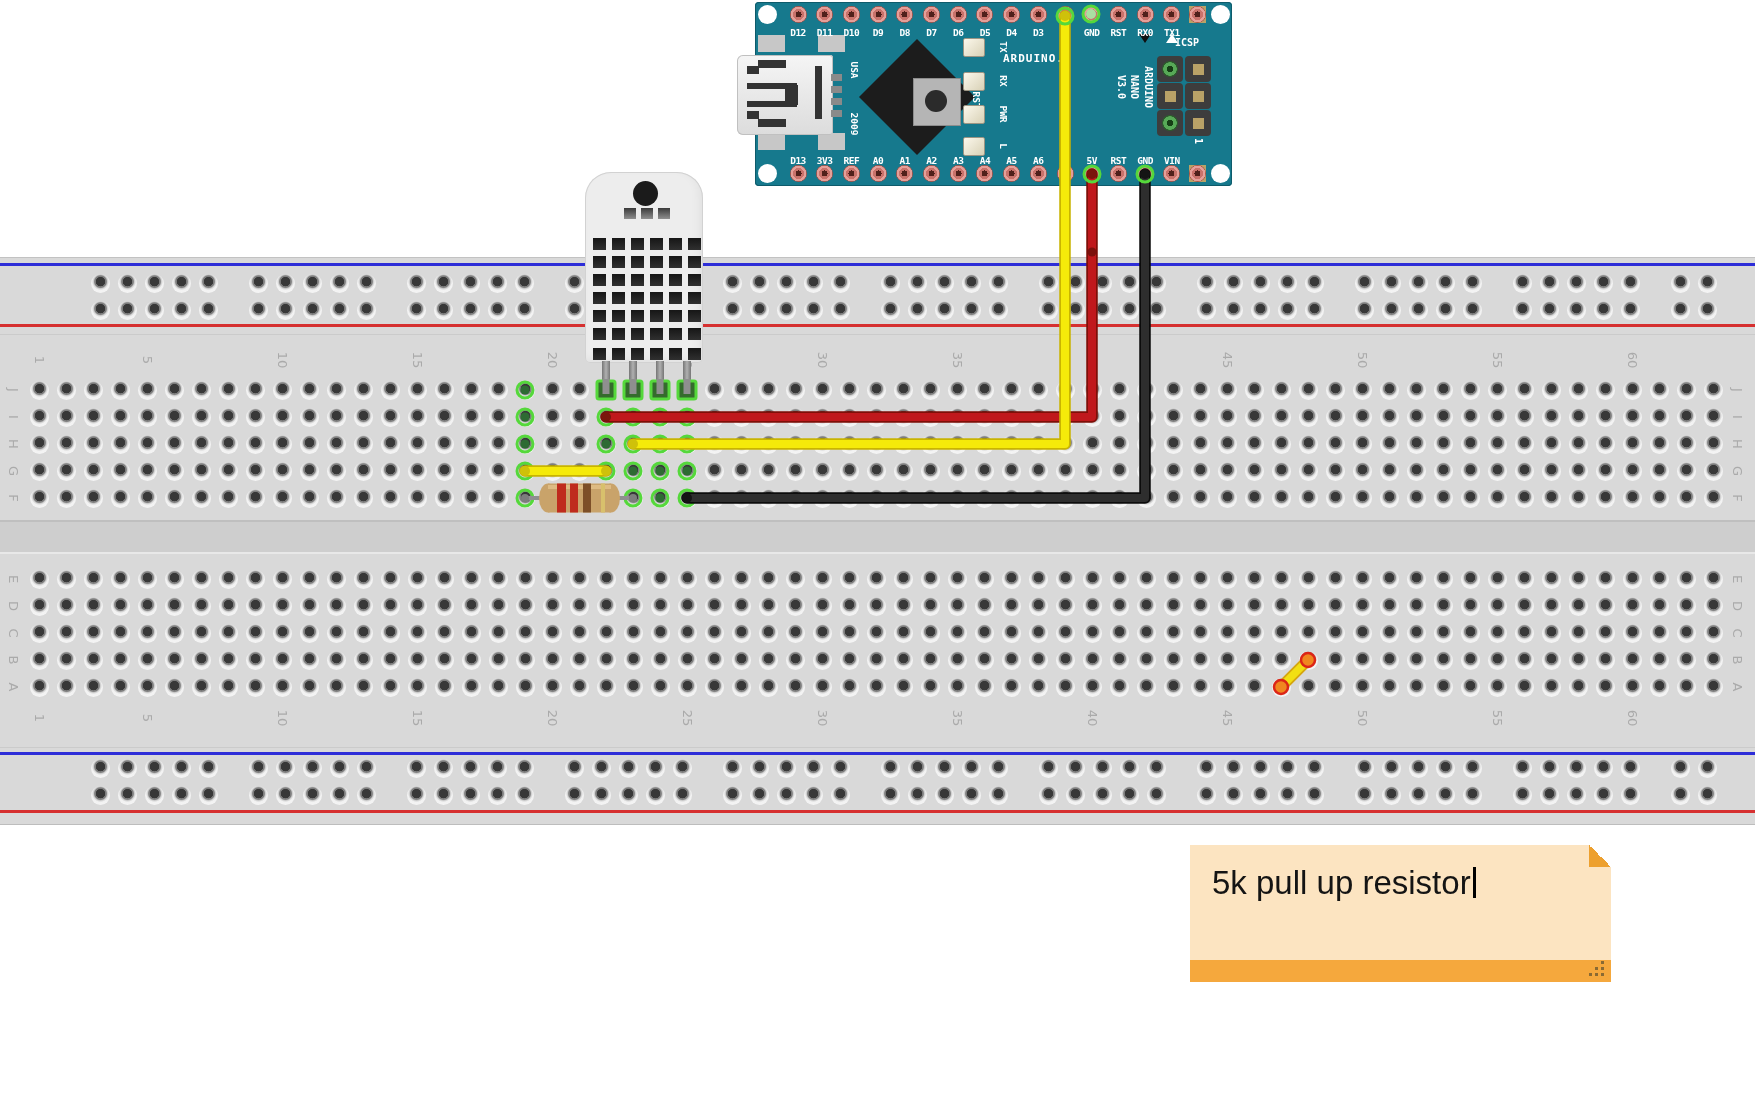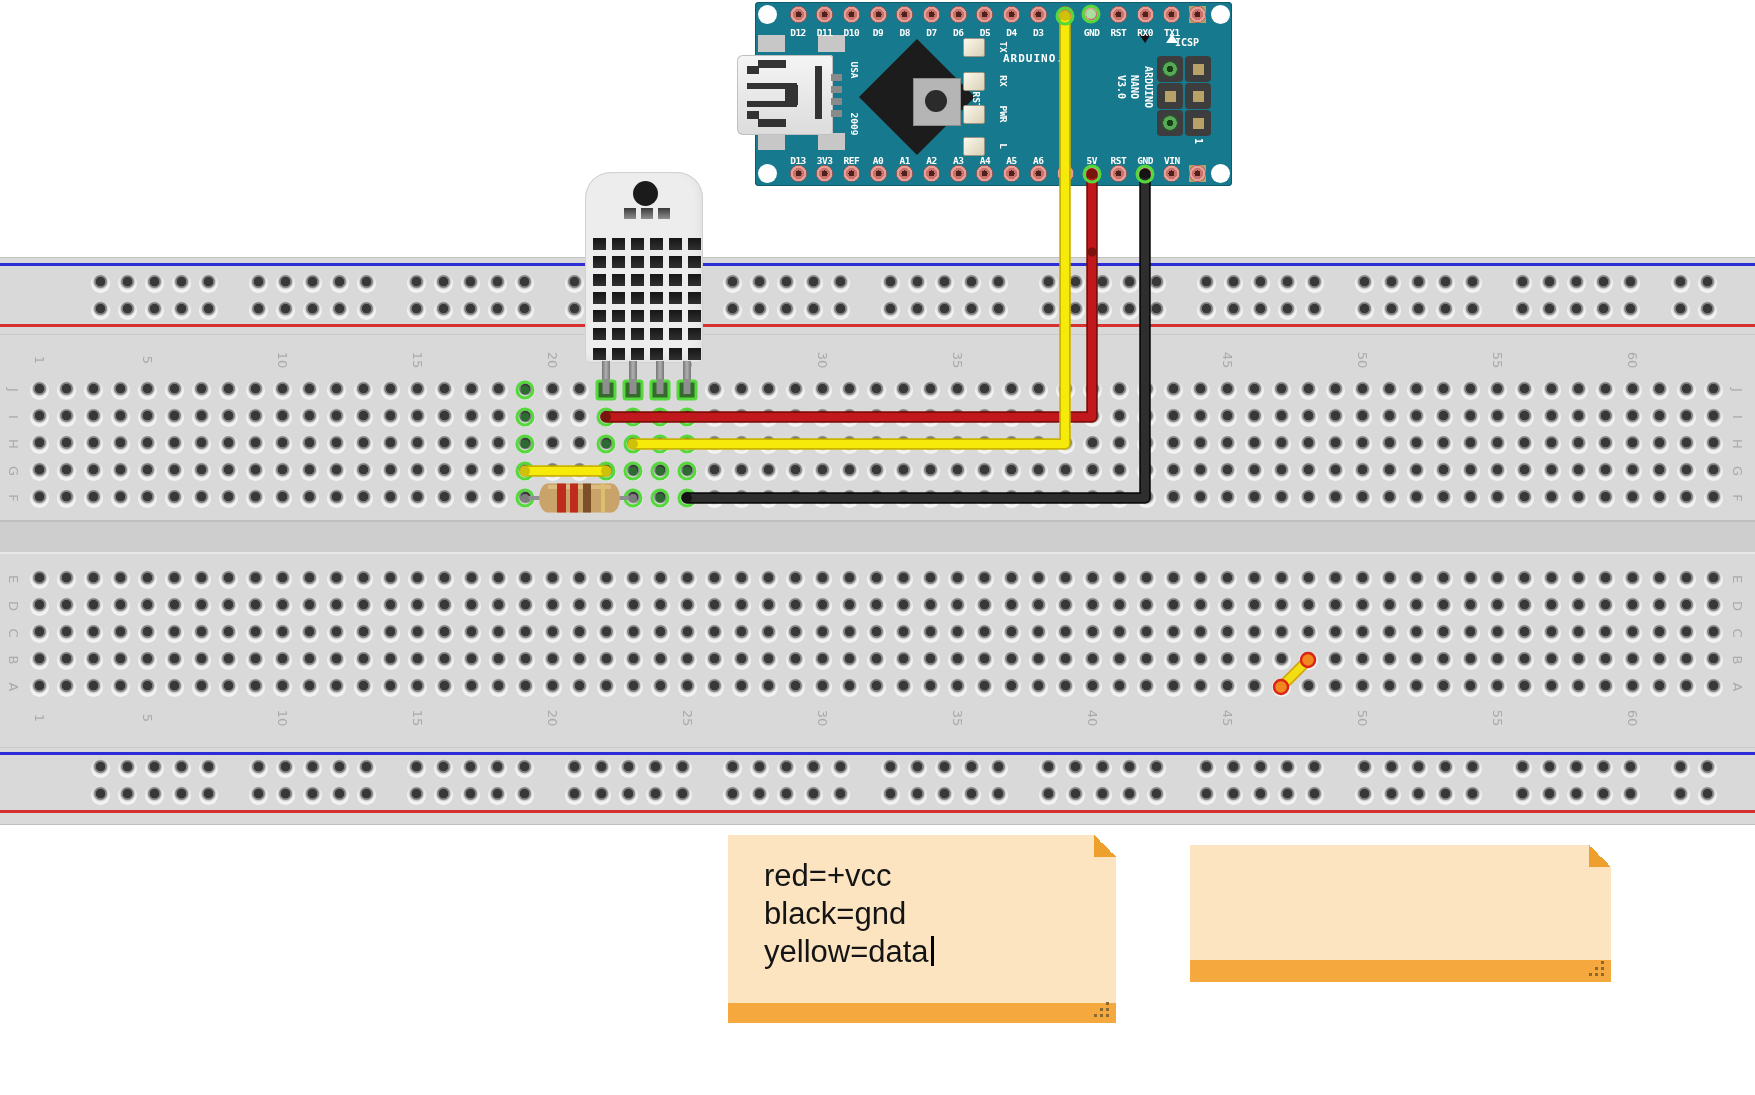--- a/index.html
+++ b/index.html
@@ -1242,31 +1242,23 @@
         <circle cx="606" cy="471" r="5" fill="#cfc10a"></circle>
         <circle cx="1281" cy="687" r="7" fill="#f0871f" stroke="#dc2517" stroke-width="2.5"></circle>
         <circle cx="1308" cy="660" r="7" fill="#f0871f" stroke="#dc2517" stroke-width="2.5"></circle>
         <circle cx="1091" cy="14" r="8" fill="none" stroke="#55d83b" stroke-width="3"></circle>
         <circle cx="1091" cy="14" r="5" fill="#aadfa2"></circle>
         <circle cx="525" cy="498" r="4" fill="#7d7d7d"></circle>
         <circle cx="633" cy="498" r="4" fill="#7d7d7d"></circle>
       </g>
     </svg>
 
-  <div class="note" id="note1" style="left:728px;top:835px;width:388px;height:188px">
-    <div class="note-text" id="note1-lines" style="left:36px;top:22px;font-size:31px;line-height:38px">
-        <div>red=+vcc</div>
-        <div>black=gnd</div>
-        <div>yellow=data<span class="cursor"></span></div>
+  <div class="note" id="note2" style="left:1190px;top:845px;width:421px;height:137px">
+    <div class="note-text" id="note2-lines" style="left:22px;top:18px;font-size:33px;line-height:40px">
+        <div>5k pull up resistor<span class="cursor"></span></div>
       </div>
-    <div class="note-bar" style="height:20px">
-        <span class="grip"></span>
-      </div>
-    <div class="note-fold"></div>
-  </div>
-  <div class="note" id="note2" style="left:1190px;top:845px;width:421px;height:137px">
     <div class="note-bar" style="height:22px">
         <span class="grip"></span>
       </div>
     <div class="note-fold"></div>
   </div>
 
 </div>
 
 </body></html>

